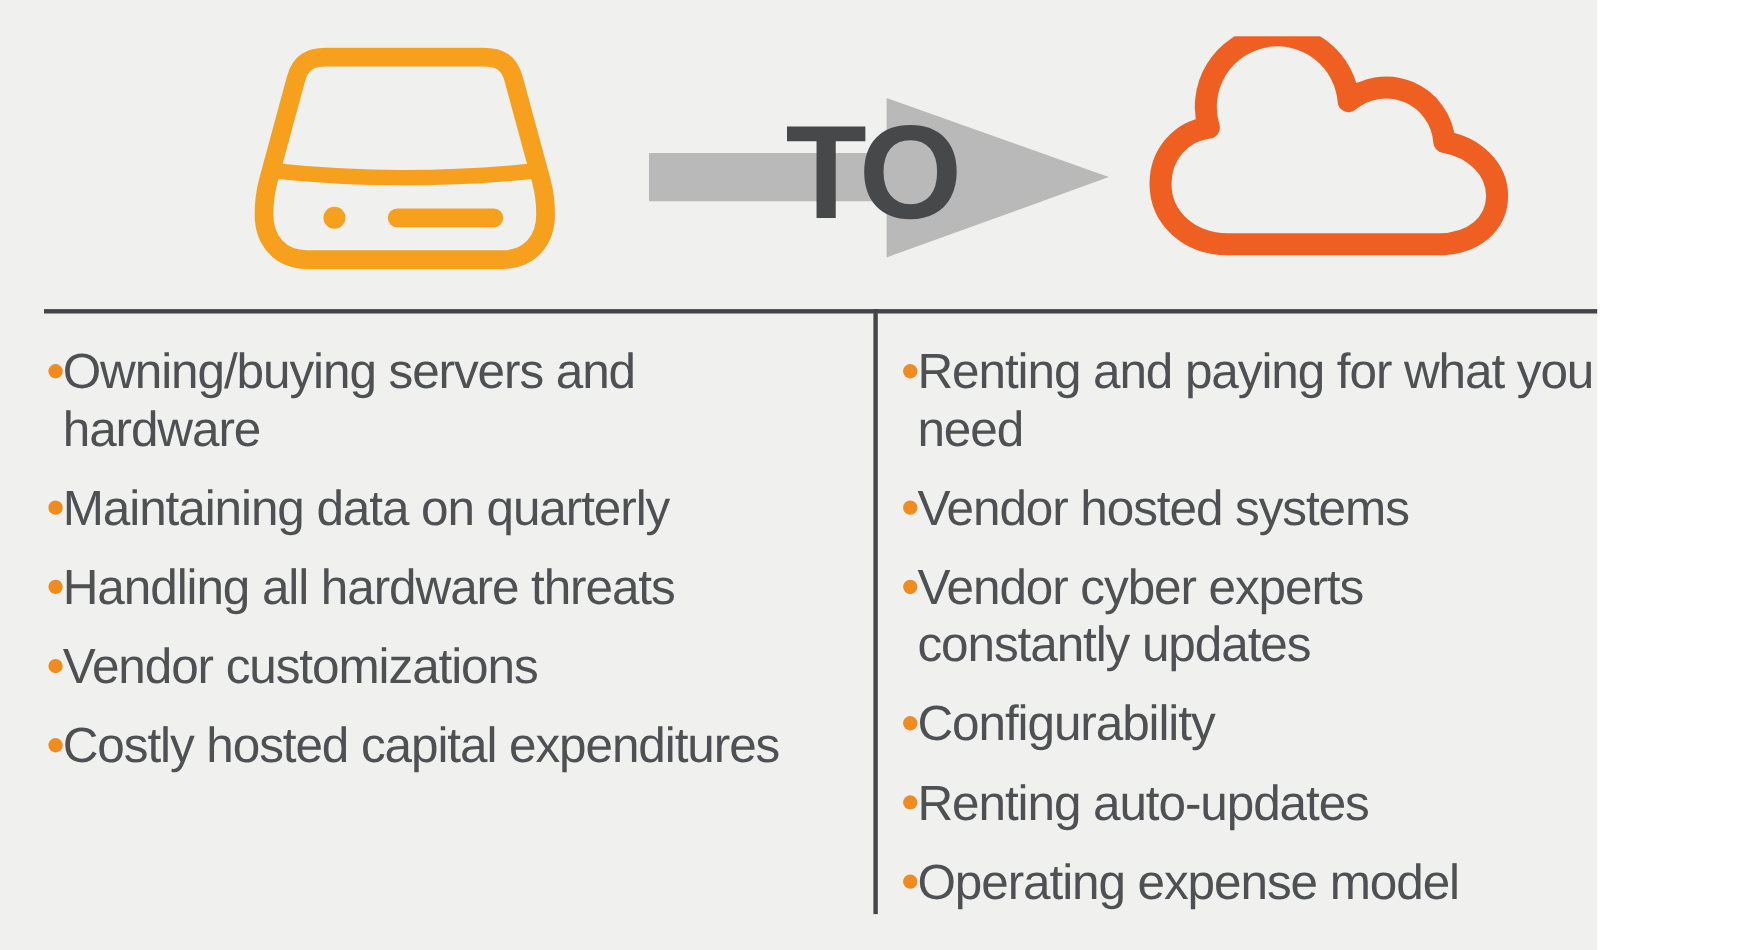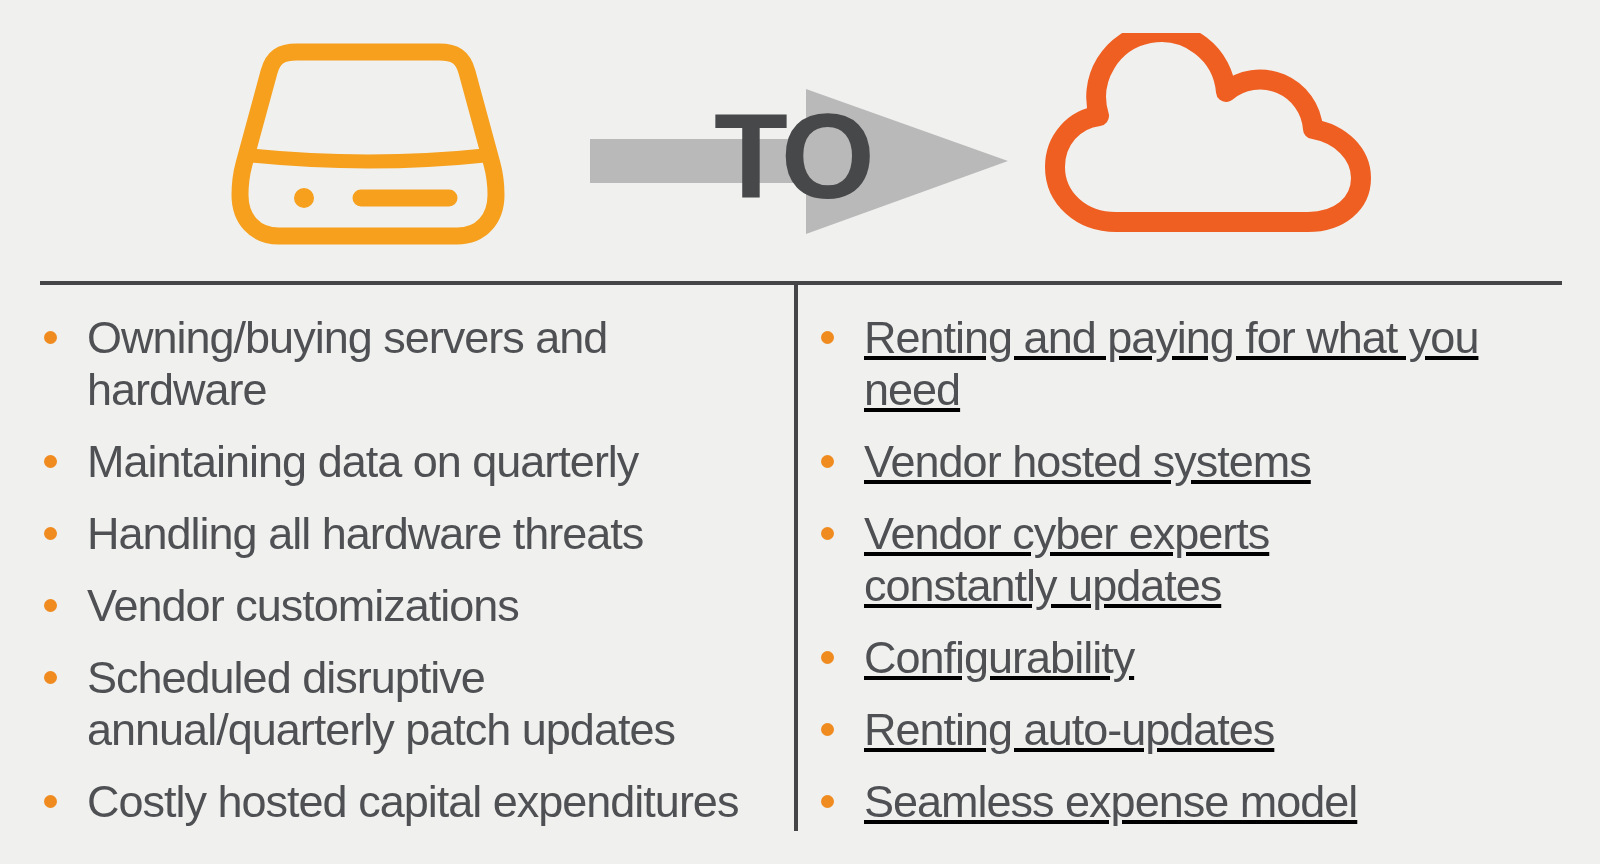--- a/index.html
+++ b/index.html
@@ -8,21 +8,21 @@
     --cloud-orange:#F05F22;
     --bullet-orange:#EF8B1F;
     --text-gray:#4F5053;
     --divider-gray:#454547;
     --arrow-gray:#B9B9B9;
     --to-gray:#47484A;
   }
   *{box-sizing:border-box;margin:0;padding:0;}
   body{font-family:"Liberation Sans", sans-serif;background:#fff;}
   .canvas{
-    position:relative;width:1600px;height:864px;
+    position:relative;width:1452px;height:864px;
     background:var(--bg);overflow:hidden;
   }
   
   .drive-icon{position:absolute;left:231px;top:41px;}
   .cloud-icon{position:absolute;left:1040px;top:33px;}
   .arrow-icon{position:absolute;left:588px;top:87px;}
   .to-label{
     position:absolute;left:714px;top:96px;width:170px;
     font-size:121px;font-weight:bold;letter-spacing:-5px;
     color:var(--to-gray);line-height:120px;
@@ -32,22 +32,22 @@
     position:absolute;left:40px;top:281px;width:1522px;height:4px;
     background:var(--divider-gray);
   }
   .v-divider{
     position:absolute;left:794px;top:281px;width:4px;height:550px;
     background:var(--divider-gray);
   }
   
   .col{position:absolute;top:312px;}
   .col-left{left:44px;width:720px;}
-  .col-right{left:821px;width:730px;text-decoration:underline;}
-  .item{display:flex;gap:30px;margin-bottom:20px;align-items:flex-start;}
+  .col-right{left:821px;width:730px;}
+  .item{display:flex;margin-bottom:20px;align-items:flex-start;}
   .bullet{
     flex:none;width:13px;height:13px;border-radius:50%;
     background:var(--bullet-orange);margin-top:19px;
   }
   .item-text{
     font-size:45px;font-weight:300;line-height:52px;letter-spacing:-1px;
     color:var(--text-gray);white-space:pre-line;
   }
 </style>
 </head>
@@ -102,25 +102,20 @@
       <div class="item">
         <span class="bullet"></span>
         <span class="item-text">Handling all hardware threats</span>
       </div>
 
       <div class="item">
         <span class="bullet"></span>
         <span class="item-text">Vendor customizations</span>
       </div>
 
-      <div class="item">
-        <span class="bullet"></span>
-        <span class="item-text">Scheduled disruptive
-annual/quarterly patch updates</span>
-      </div>
 
       <div class="item">
         <span class="bullet"></span>
         <span class="item-text">Costly hosted capital expenditures</span>
       </div>
     </div>
 
   <div class="col col-right">
 
       <div class="item">
@@ -144,17 +139,17 @@
         <span class="item-text">Configurability</span>
       </div>
 
       <div class="item">
         <span class="bullet"></span>
         <span class="item-text">Renting auto-updates</span>
       </div>
 
       <div class="item">
         <span class="bullet"></span>
-        <span class="item-text">Seamless expense model</span>
+        <span class="item-text">Operating expense model</span>
       </div>
     </div>
 
 </div>
 
 </body></html>

